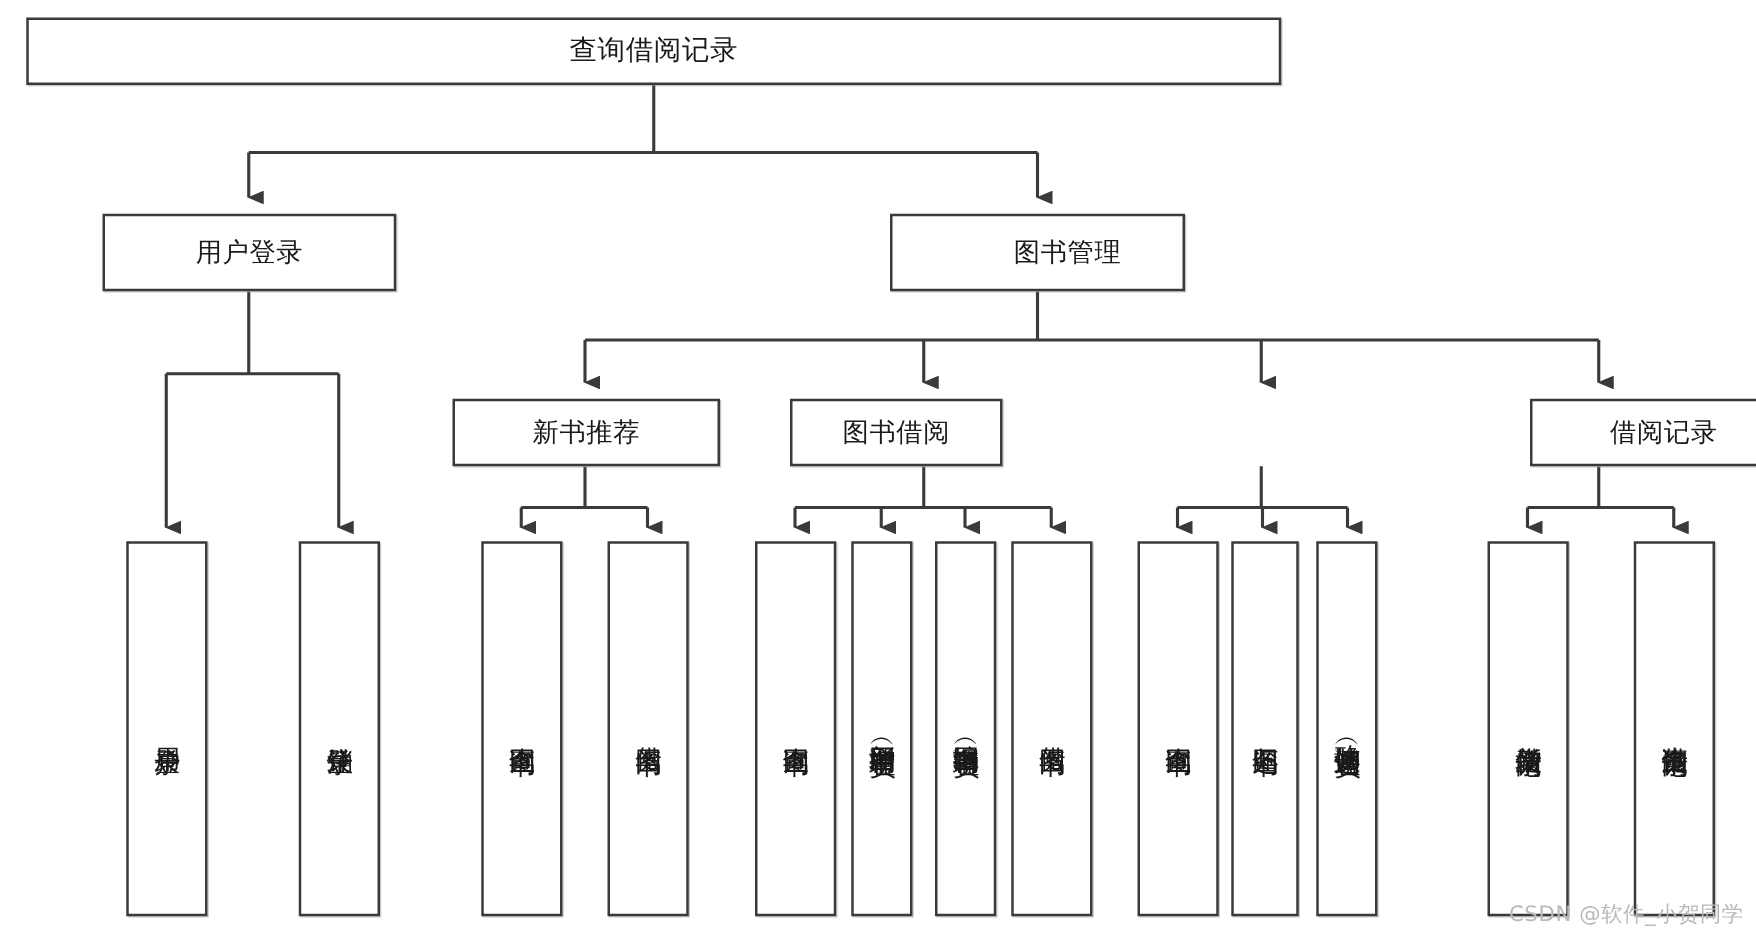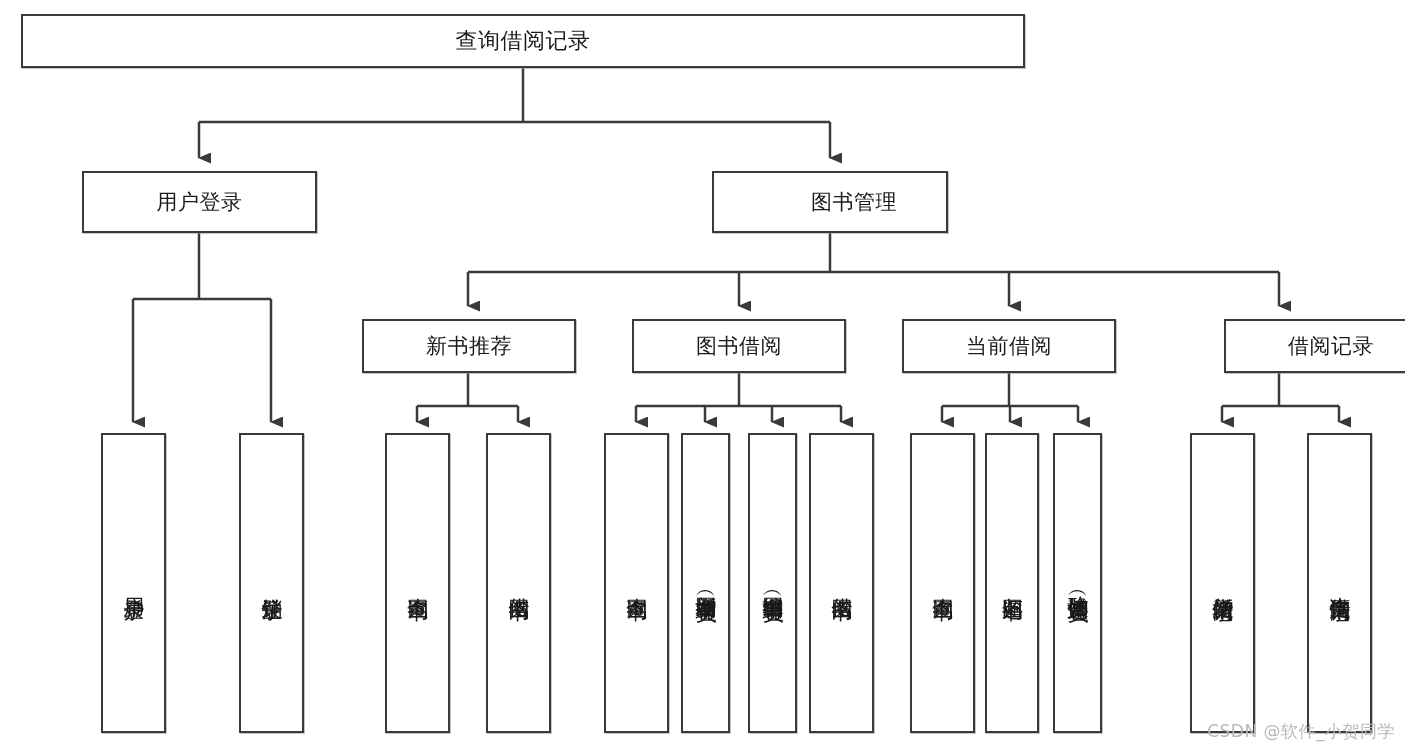--- a/index.html
+++ b/index.html
@@ -141,25 +141,22 @@
   <div class="node h" style="left:82px; top:171px; width:235px; height:62px;">
     <span class="node-label">用户登录</span>
   </div>
   <div class="node h" style="left:712px; top:171px; width:236px; height:62px;padding-left:48px;">
     <span class="node-label">图书管理</span>
   </div>
 
   <div class="node h" style="left:362px; top:319px; width:214px; height:54px;">
     <span class="node-label">新书推荐</span>
   </div>
-  <div class="node h" style="left:632px; top:319px; width:214px; height:54px;">
+  <div class="node h" style="left:632px; top:319px; width:170px; height:54px;">
     <span class="node-label">图书借阅</span>
-  </div>
-  <div class="node h" style="left:902px; top:319px; width:214px; height:54px;">
-    <span class="node-label">当前借阅</span>
   </div>
   <div class="node h" style="left:1224px; top:319px; width:214px; height:54px;">
     <span class="node-label">借阅记录</span>
   </div>
 
   <div class="node v" style="left:101px; top:433px; width:65px; height:300px;">
     <span class="node-label">用户登录</span>
   </div>
   <div class="node v" style="left:239px; top:433px; width:65px; height:300px;">
     <span class="node-label">注销登录</span>

